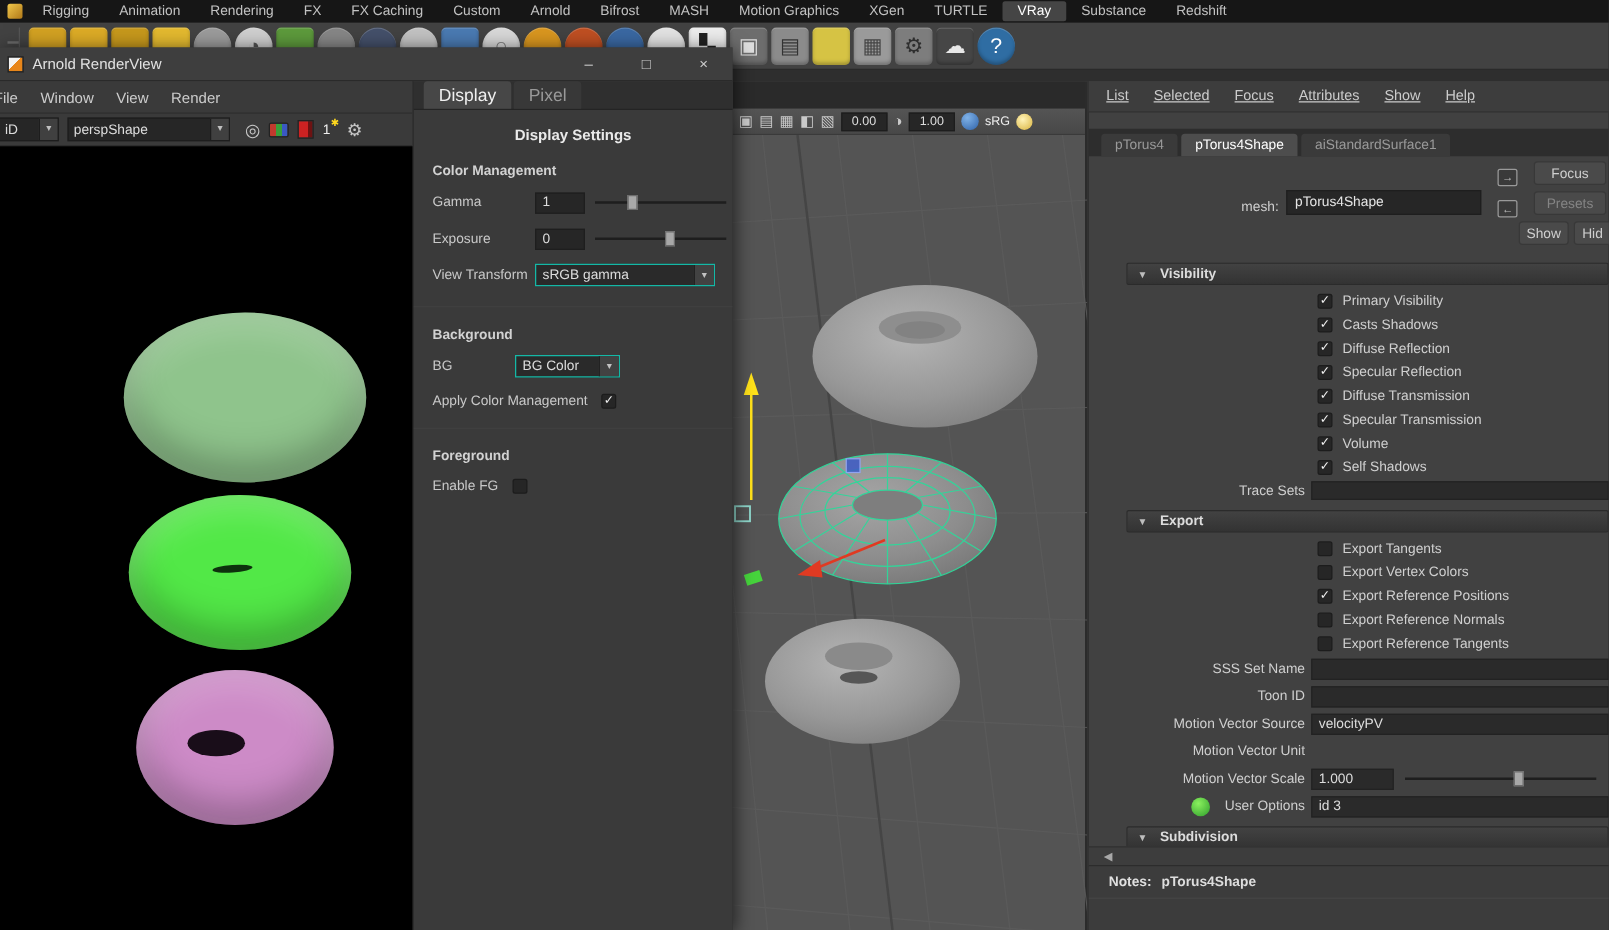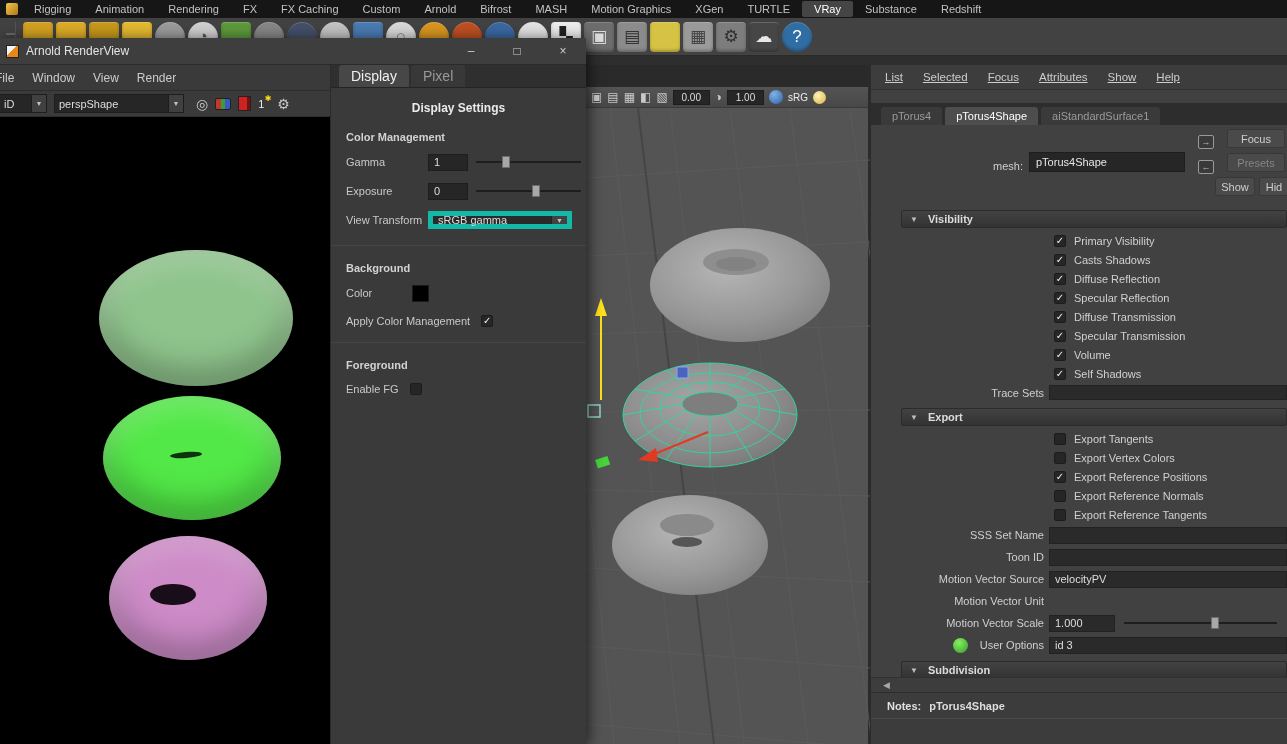--- a/index.html
+++ b/index.html
@@ -52,21 +52,21 @@
   .cb-row{display:flex;align-items:center;gap:8px;height:19px;padding-left:153px;}
   .cb{width:12px;height:12px;background:#262626;border:1px solid #1c1c1c;border-radius:2px;display:inline-flex;align-items:center;justify-content:center;font-size:10px;line-height:1;color:#f2f2f2;flex:none;}
   .cb-lb{color:#d0d0d0;white-space:nowrap;}
   .f-row{display:flex;align-items:center;height:22px;}
   .f-row.short{height:19px;}
   .f-lbl{width:143px;text-align:right;color:#cfcfcf;flex:none;white-space:nowrap;}
   .f-lbl.withicon{display:flex;justify-content:flex-end;align-items:center;gap:12px;}
   .f-ctrl{margin-left:5px;display:flex;align-items:center;flex:1;min-width:0;}
   .txt-field{background:#2a2a2a;height:17px;border:1px solid #222;color:#dddddd;display:flex;align-items:center;padding-left:5px;flex:1;min-width:0;}
   .txt-field.fixed{flex:none;width:66px;}
-  .dd{height:18px;background:#2a2a2a;border:5px solid #14b8a6;display:flex;align-items:center;}
+  .dd{height:18px;background:#2a2a2a;border:1px solid #14b8a6;display:flex;align-items:center;}
   .dd .dd-v{flex:1;padding-left:5px;color:#ddd;white-space:nowrap;}
   .dd .dd-a{width:16px;height:100%;background:#424242;border-left:1px solid #222;display:flex;align-items:center;justify-content:center;font-size:7px;color:#c2c2c2;}
   .mv-slider{position:relative;flex:1;height:14px;margin:0 10px 0 9px;}
   .mv-slider::before{content:"";position:absolute;left:0;right:0;top:6px;height:2px;background:#1e1e1e;}
   .hdl{position:absolute;top:1px;width:8px;height:12px;background:#a8a8a8;border:1px solid #6c6c6c;}
   .green-dot{width:15px;height:15px;border-radius:50%;background:radial-gradient(circle at 38% 32%,#8af05e,#2f9e2c);flex:none;}
 
   .ae-hscroll{position:absolute;left:0;right:0;bottom:52px;height:15px;background:#3d3d3d;border-top:1px solid #303030;display:flex;align-items:center;padding-left:12px;}
   .ae-hscroll .arr{color:#a8a8a8;font-size:9px;}
   .ae-notes{position:absolute;left:0;right:0;bottom:0;height:52px;background:#3c3c3c;border-top:1px solid #2c2c2c;}
@@ -500,22 +500,25 @@
           <span class="cm-lbl">View Transform</span>
           <div class="dd" style="width:144px;">
             <span class="dd-v">sRGB gamma</span>
             <span class="dd-a">▼</span>
           </div>
         </div>
 
         <div class="hline"></div>
         <div class="grp-h">Background</div>
         <div class="cm-row">
-          <span class="cm-lbl" style="width:66px;">Color</span>
-          <span class="swatch"></span>
+          <span class="cm-lbl" style="width:66px;">BG</span>
+          <div class="dd" style="width:84px;">
+            <span class="dd-v">BG Color</span>
+            <span class="dd-a">▼</span>
+          </div>
         </div>
         <div class="chk-row">
           <span>Apply Color Management</span>
           <span class="cb on">✓</span>
         </div>
 
         <div class="hline"></div>
         <div class="grp-h">Foreground</div>
         <div class="chk-row">
           <span>Enable FG</span>

